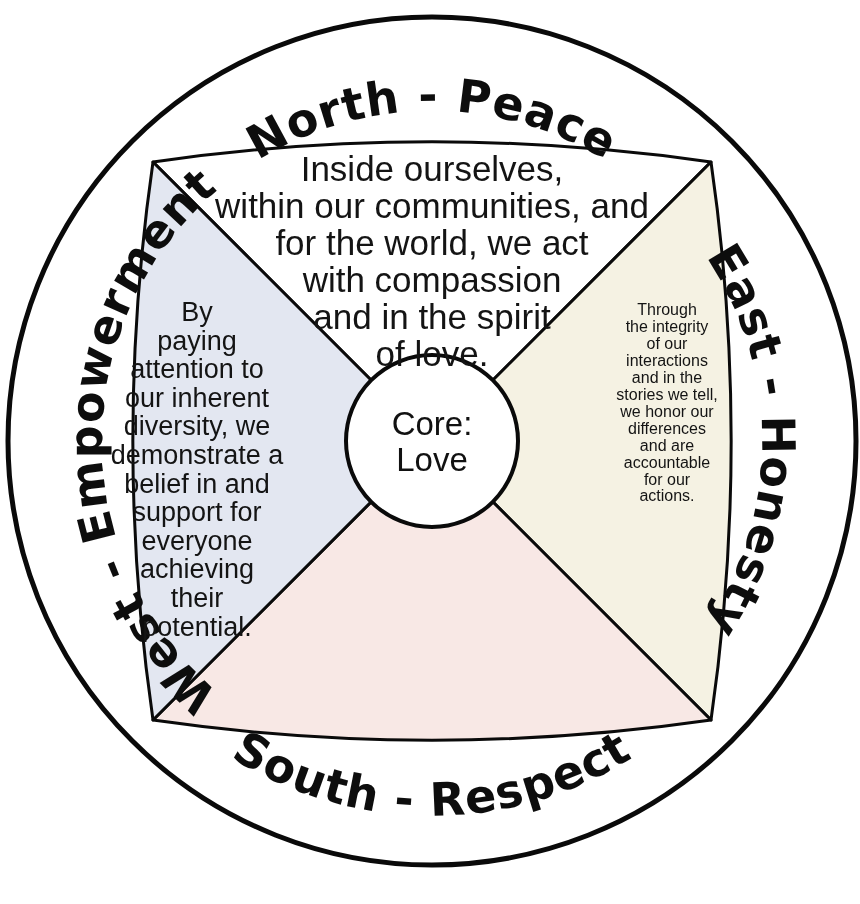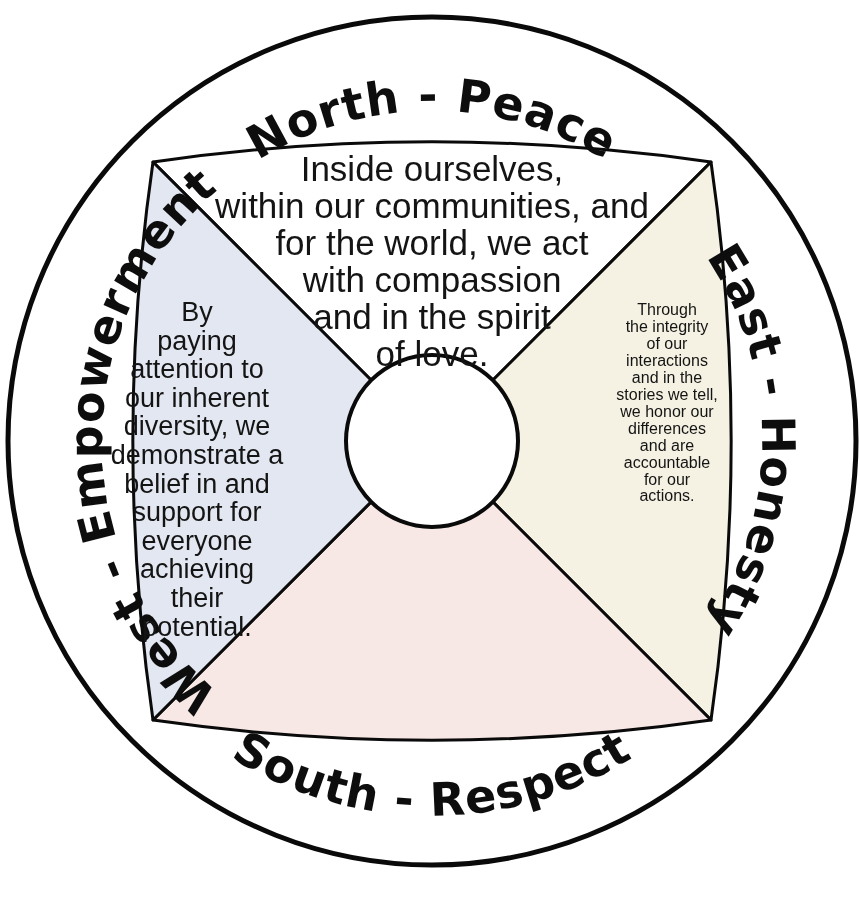--- a/index.html
+++ b/index.html
@@ -113,14 +113,16 @@
 diversity, we
 demonstrate a
 belief in and
 support for
 everyone
 achieving
 their
 potential.</div>
 
 
+  <div class="core-label">Core:
+Love</div>
 
 </div>
 
 </body></html>

